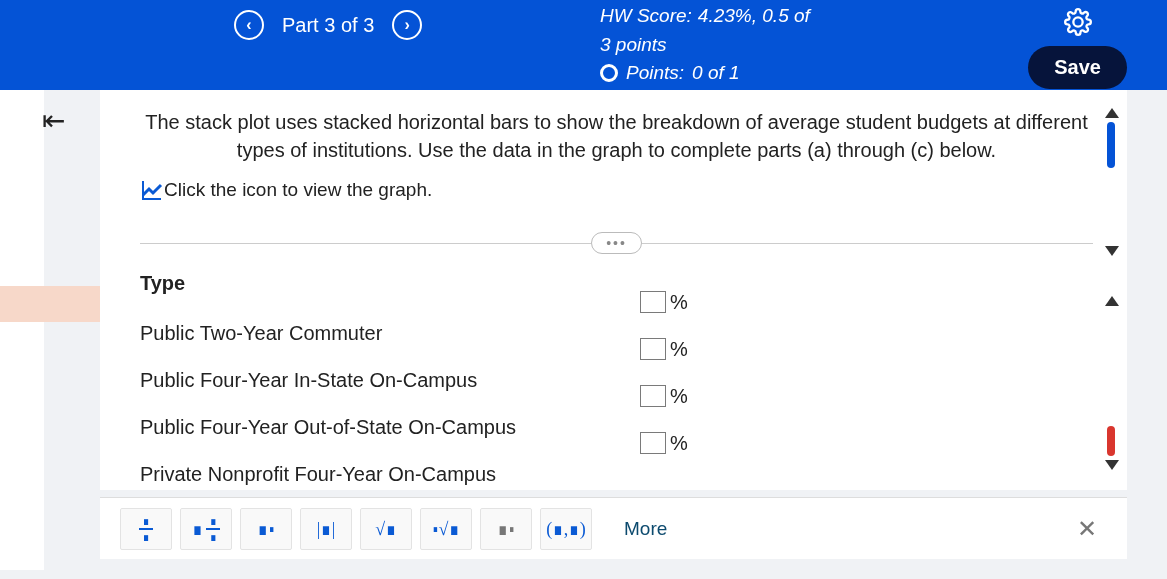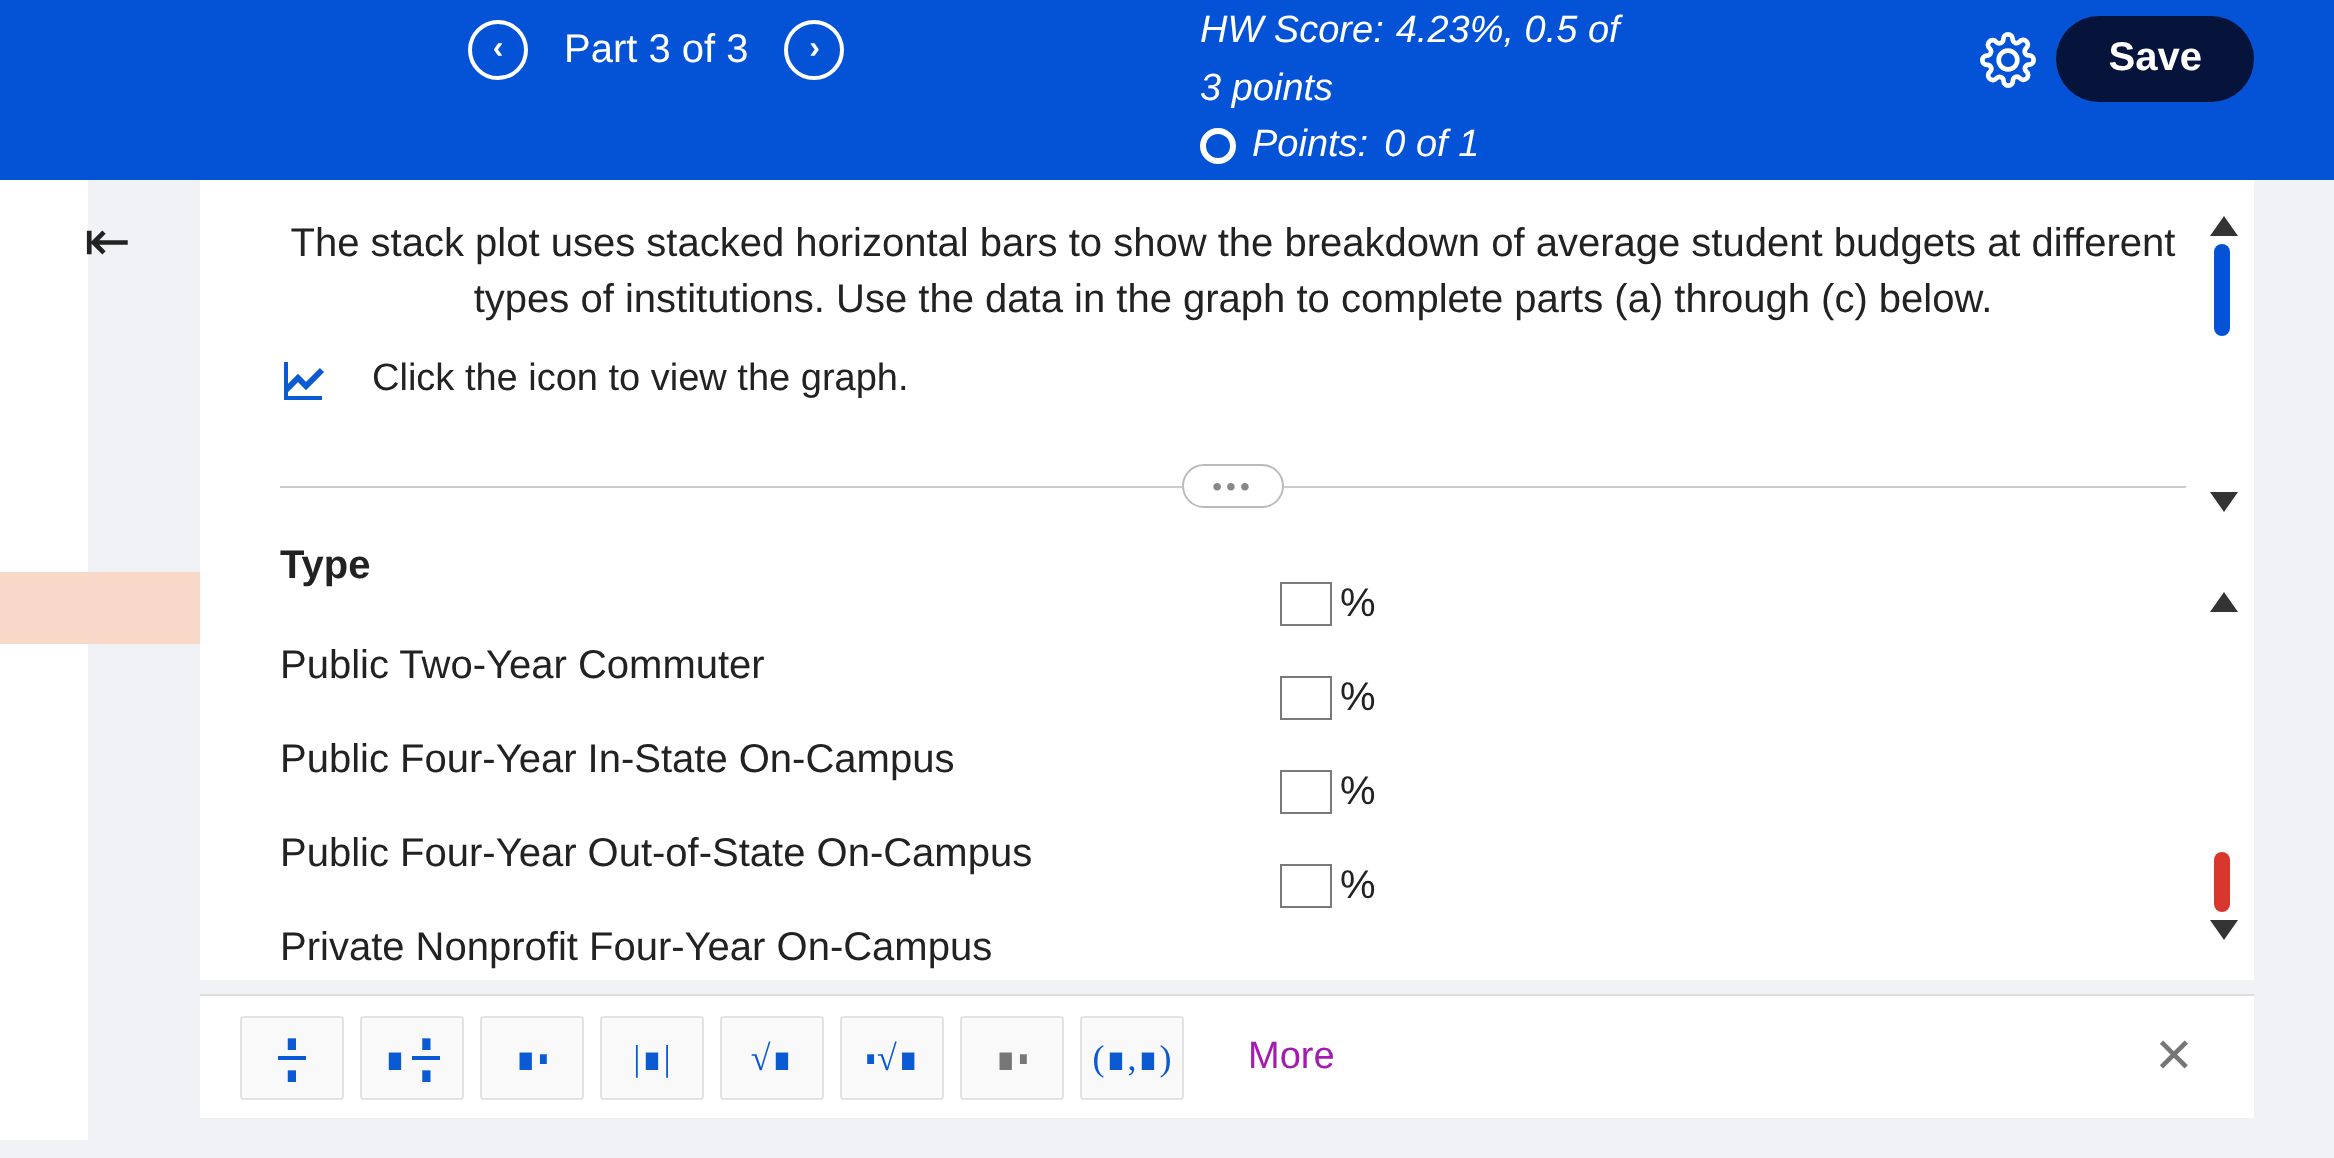--- a/index.html
+++ b/index.html
@@ -49,20 +49,21 @@
     }
     .score-line1 { display: flex; gap: 6px; }
     .points-row { display: flex; align-items: center; gap: 8px; }
     .radio-dot {
       width: 18px; height: 18px; border: 3px solid #fff; border-radius: 50%;
     }
     .header-right {
       position: absolute;
       right: 40px; top: 8px;
       display: flex;
+      flex-direction: column;
       align-items: center;
       gap: 10px;
     }
     .gear {
       width: 28px; height: 28px;
       cursor: pointer;
       color: #fff;
     }
     .save-btn {
       background: #06143b;
@@ -92,21 +93,21 @@
     }
     .prompt {
       font-size: 20px;
       color: #222;
       line-height: 1.4;
       text-align: center;
     }
     .view-graph {
       display: flex;
       align-items: center;
-      gap: 22px;
+      gap: 0;
       margin-top: 14px;
       color: #0a5ad4;
       cursor: pointer;
       font-size: 19px;
     }
     .view-graph .txt { color: #222; }
     .chart-ico { width: 24px; height: 24px; }
     .divider-wrap {
       display: flex;
       align-items: center;
@@ -188,21 +189,21 @@
       justify-content: center;
       font-family: "Times New Roman", serif;
       font-size: 18px;
       color: #0a5ad4;
       cursor: pointer;
       border-radius: 2px;
     }
     .tool.gray { color: #777; }
     .more {
       margin-left: 10px;
-      color: #a21caf;
+      color: #0c4a6e;
       font-size: 19px;
       cursor: pointer;
       padding: 8px 14px;
     }
     .close-x {
       margin-left: auto;
       color: #777;
       font-size: 24px;
       cursor: pointer;
       padding: 6px 10px;

